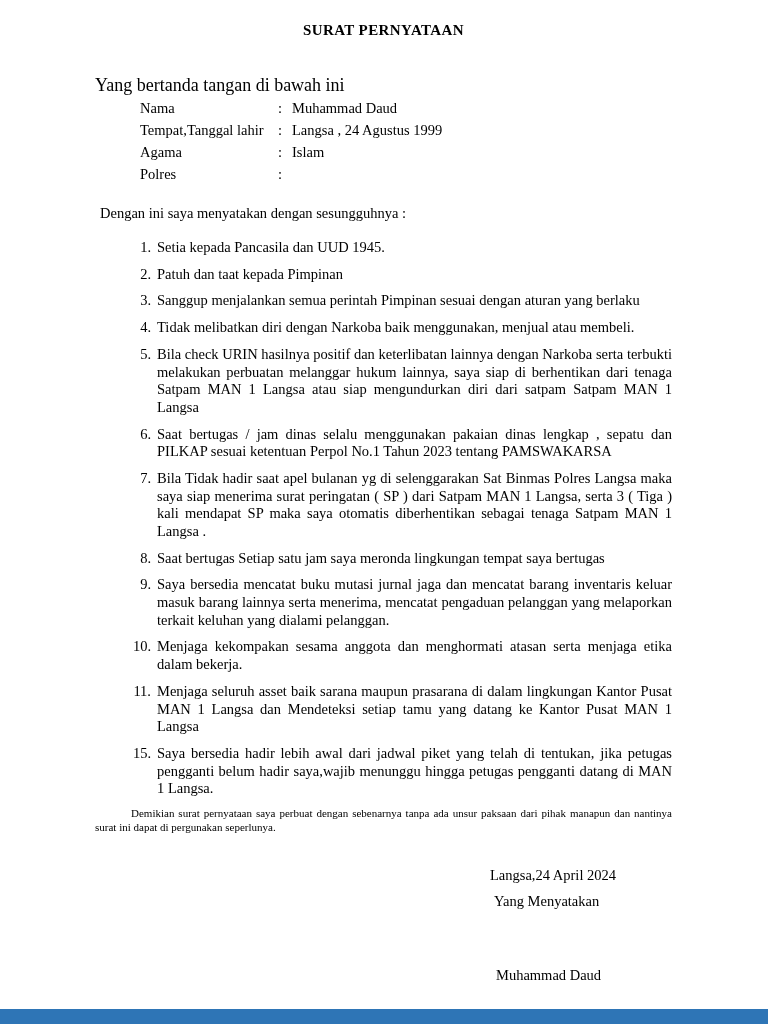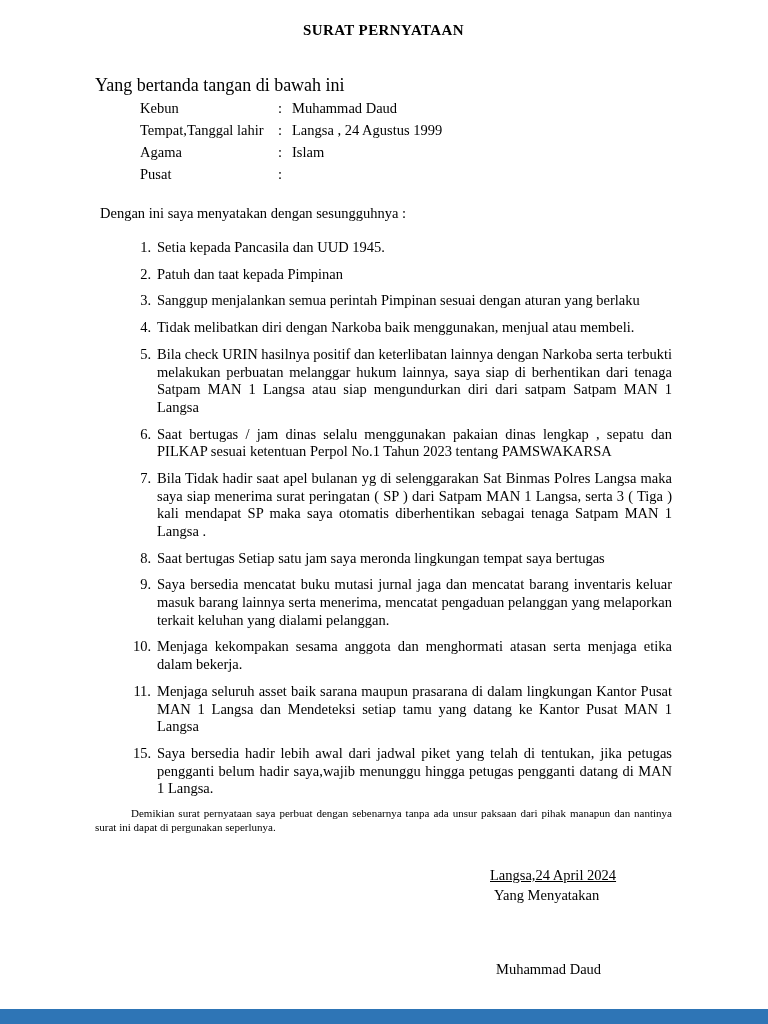--- a/index.html
+++ b/index.html
@@ -65,21 +65,21 @@
     text-indent: 36px;
     text-align: justify;
     margin-top: 1px;
   }
   .signature {
     margin-top: 33px;
     margin-left: 395px;
     font-size: 14.5px;
     line-height: 1.2;
   }
-  .sig-date { margin-bottom: 2px; text-decoration: underline; }
+  .sig-date { margin-bottom: 8px; }
   .sig-role { padding-left: 4px; }
   .sig-name {
     margin-top: 57px;
     padding-left: 6px;
   }
   .viewer-footer-bar {
     position: absolute;
     left: 0;
     bottom: 0;
     width: 768px;
@@ -90,36 +90,36 @@
 <body>
 
 <div class="page">
 
   <h1 class="title">SURAT PERNYATAAN</h1>
 
   <p class="opening">Yang bertanda tangan di bawah ini</p>
 
   <div class="identity">
     <div class="identity-row">
-      <span class="identity-label">Kebun</span>
+      <span class="identity-label">Nama</span>
       <span class="identity-colon">:</span>
       <span class="identity-value">Muhammad Daud</span>
     </div>
     <div class="identity-row">
       <span class="identity-label">Tempat,Tanggal lahir</span>
       <span class="identity-colon">:</span>
       <span class="identity-value">Langsa , 24 Agustus 1999</span>
     </div>
     <div class="identity-row">
       <span class="identity-label">Agama</span>
       <span class="identity-colon">:</span>
       <span class="identity-value">Islam</span>
     </div>
     <div class="identity-row">
-      <span class="identity-label">Pusat</span>
+      <span class="identity-label">Polres</span>
       <span class="identity-colon">:</span>
     </div>
   </div>
 
   <p class="intro">Dengan ini saya menyatakan dengan sesungguhnya  :</p>
 
   <div class="items">
     <div class="item">
       <span class="item-num">1.</span>
       <span class="item-text">Setia kepada Pancasila dan UUD 1945.</span>

